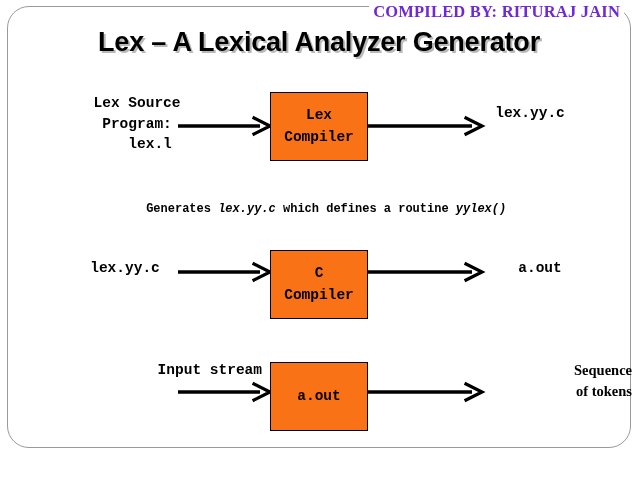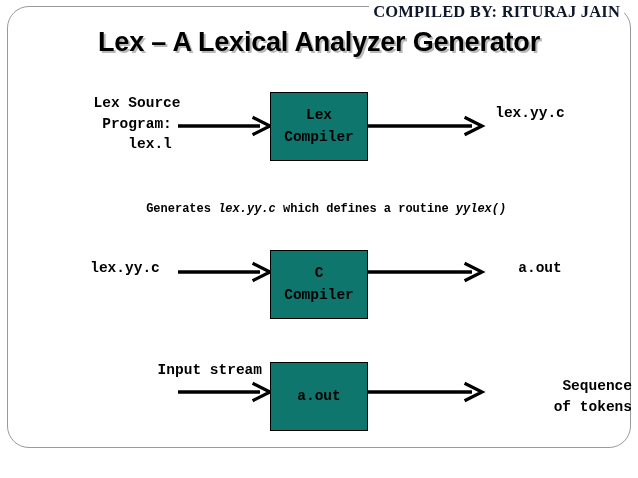--- a/index.html
+++ b/index.html
@@ -30,21 +30,21 @@
 
   
   .header-credit {
     position: absolute;
     right: 14px;
     top: 2px;
     font-family: "Liberation Serif", "DejaVu Serif", serif;
     font-weight: bold;
     font-size: 16.5px;
     letter-spacing: 0.2px;
-    color: #0f172a;
+    color: #6d28d9;
     white-space: nowrap;
     background: #ffffff;
     padding: 0 4px;
   }
 
   
   .slide-title {
     position: absolute;
     left: 0;
     top: 27px;
@@ -70,21 +70,21 @@
     white-space: pre;
   }
   .mono.center { text-align: center; }
   .mono.left   { text-align: right; }
 
   
   .proc-box {
     position: absolute;
     border: 1.6px solid #000000;
     box-sizing: border-box;
-    background: #0f766e;
+    background: #f97316;
     display: flex;
     align-items: center;
     justify-content: center;
   }
   .proc-box .box-label {
     font-family: "Liberation Mono", "DejaVu Sans Mono", monospace;
     font-weight: bold;
     font-size: 14.5px;
     color: #000000;
     line-height: 1.45;
@@ -191,14 +191,14 @@
   <span class="box-label">a.out</span>
 </div>
 
 <div class="arrow" style="left:368px; top:383px; width:120px;">
   <svg width="120" height="18" viewBox="0 0 120 18">
     <line x1="0" y1="9" x2="104" y2="9" stroke="#000" stroke-width="3.4"></line>
     <polyline points="98,1 114,9 98,17" fill="none" stroke="#000" stroke-width="3.2" stroke-linecap="square" stroke-linejoin="miter"></polyline>
   </svg>
 </div>
 
-<div class="mono left" style="left:502px; top:376px; width:130px;">Sequence
+<div class="mono left" style="left:502px; top:360px; width:130px;font-family:Liberation Serif, serif;">Sequence
 of tokens</div>
 
 </body></html>

